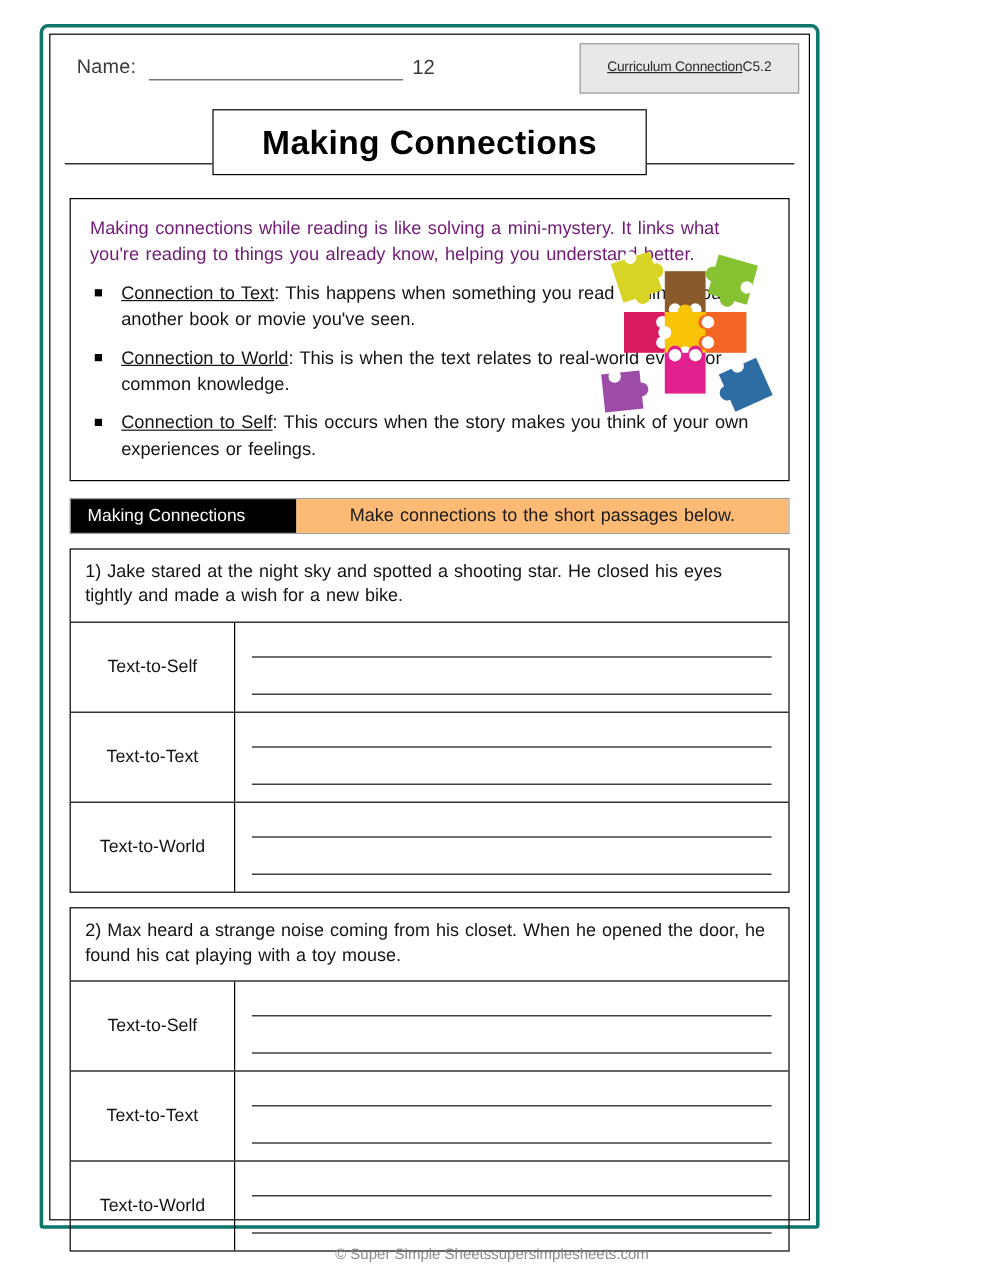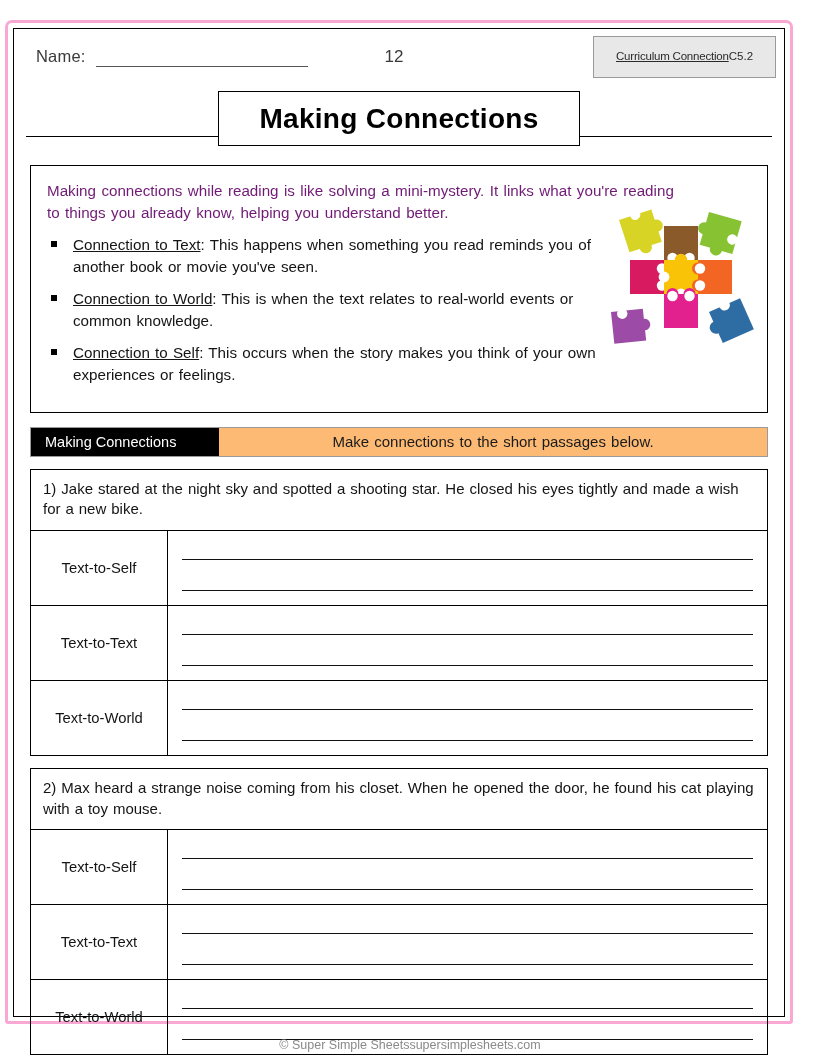--- a/index.html
+++ b/index.html
@@ -12,25 +12,25 @@
     height: 1058px;
     font-family: "Liberation Sans", sans-serif;
     color: #000;
     overflow: hidden;
     position: relative;
   }
 
   
   .page-outer {
     position: absolute;
-    left: 5px;
+    left: 33px;
     top: 20px;
-    width: 788px;
+    width: 650px;
     height: 1004px;
-    border: 3px solid #f9a8d4;
+    border: 3px solid #0f766e;
     border-radius: 7px 7px 3px 3px;
     box-sizing: border-box;
   }
   .page-inner {
     position: absolute;
     left: 5px;
     top: 5px;
     right: 5px;
     bottom: 4px;
     border: 1.5px solid #000;
@@ -151,21 +151,21 @@
   .bullets li {
     position: relative;
     padding-left: 26px;
     margin-bottom: 11px;
     font-size: 15.2px;
     line-height: 1.42;
     color: #141414;
     max-width: 560px;
     word-spacing: 1px;
   }
-  .bullets li:last-child { margin-bottom: 12px; }
+  .bullets li:last-child { margin-bottom: 0; }
   .bullet-marker {
     position: absolute;
     left: 4px;
     top: 7px;
     width: 6px;
     height: 6px;
     background: #000;
   }
   .term { text-decoration: underline; }
 

